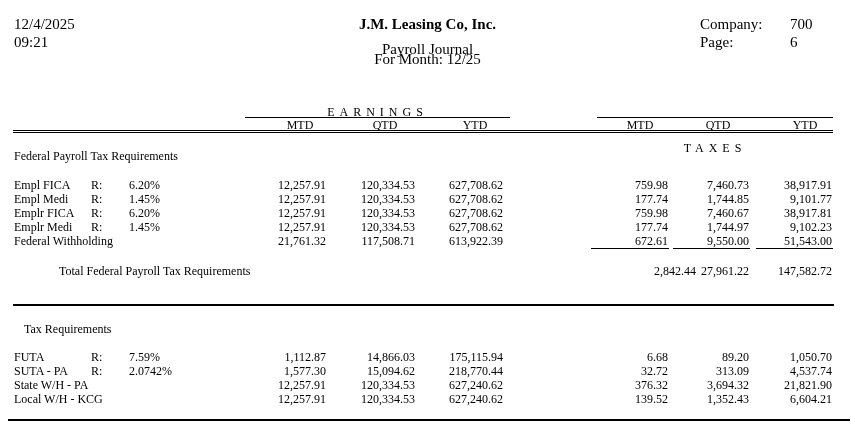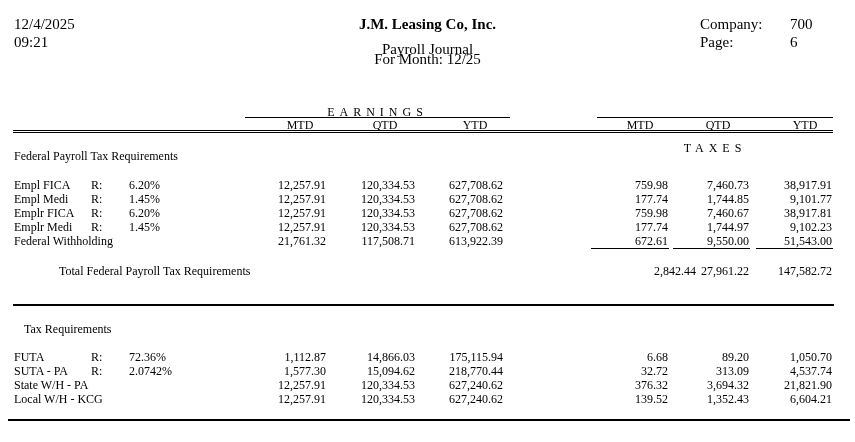--- a/index.html
+++ b/index.html
@@ -139,21 +139,21 @@
   <div class="num" style="left:755px; width:77px; top:264px;">147,582.72</div>
 </div>
 
 <div class="line" style="left:13px; width:821px; top:304px; height:2px;"></div>
 
 <div class="abs sm" style="left:24px; top:322px;">Tax Requirements</div>
 
 <div>
   <div class="abs sm" style="left:14px; top:350px;">FUTA</div>
   <div class="abs sm" style="left:91px; top:350px;">R:</div>
-  <div class="abs sm" style="left:129px; top:350px;">72.36%</div>
+  <div class="abs sm" style="left:129px; top:350px;">7.59%</div>
   <div class="num" style="left:240px; width:86px; top:350px;">1,112.87</div>
   <div class="num" style="left:330px; width:85px; top:350px;">14,866.03</div>
   <div class="num" style="left:420px; width:83px; top:350px;">175,115.94</div>
   <div class="num" style="left:592px; width:76px; top:350px;">6.68</div>
   <div class="num" style="left:672px; width:77px; top:350px;">89.20</div>
   <div class="num" style="left:755px; width:77px; top:350px;">1,050.70</div>
 </div>
 
 <div>
   <div class="abs sm" style="left:14px; top:364px;">SUTA - PA</div>

